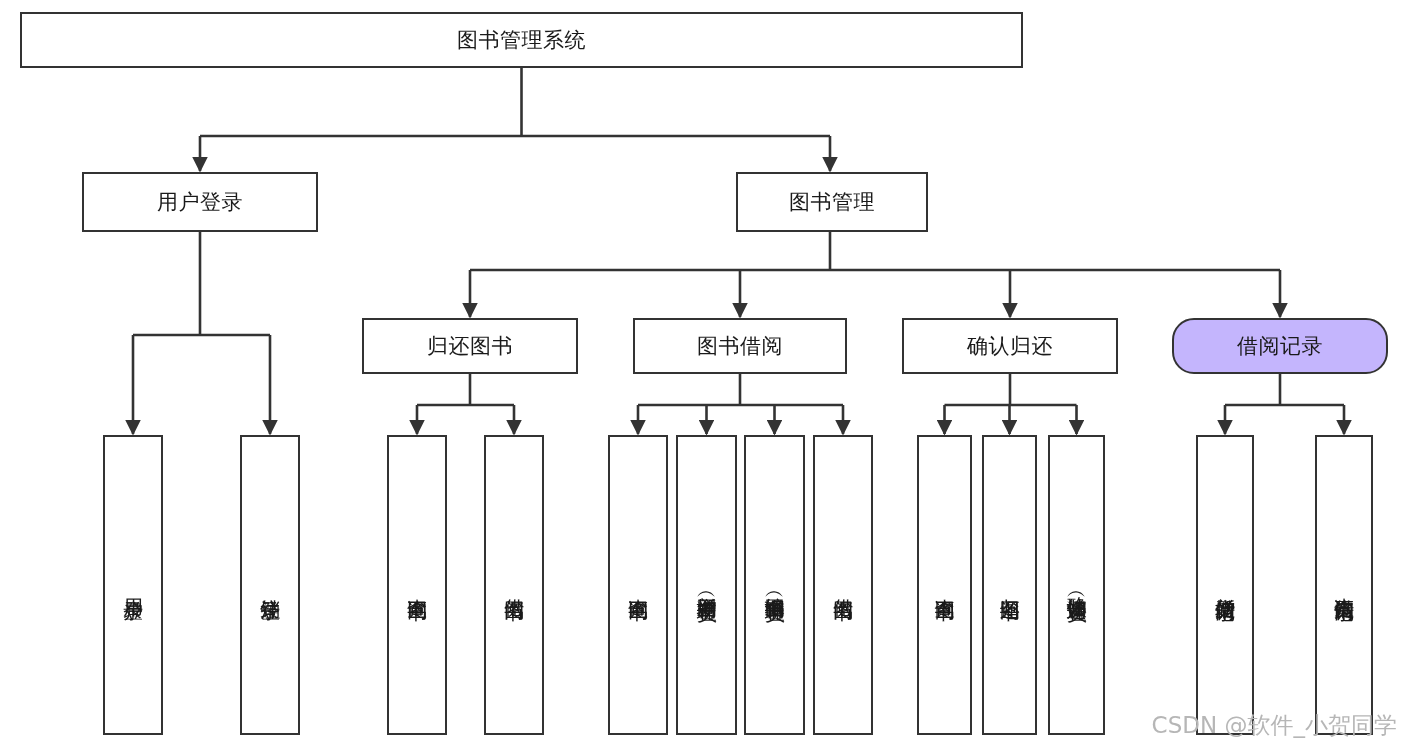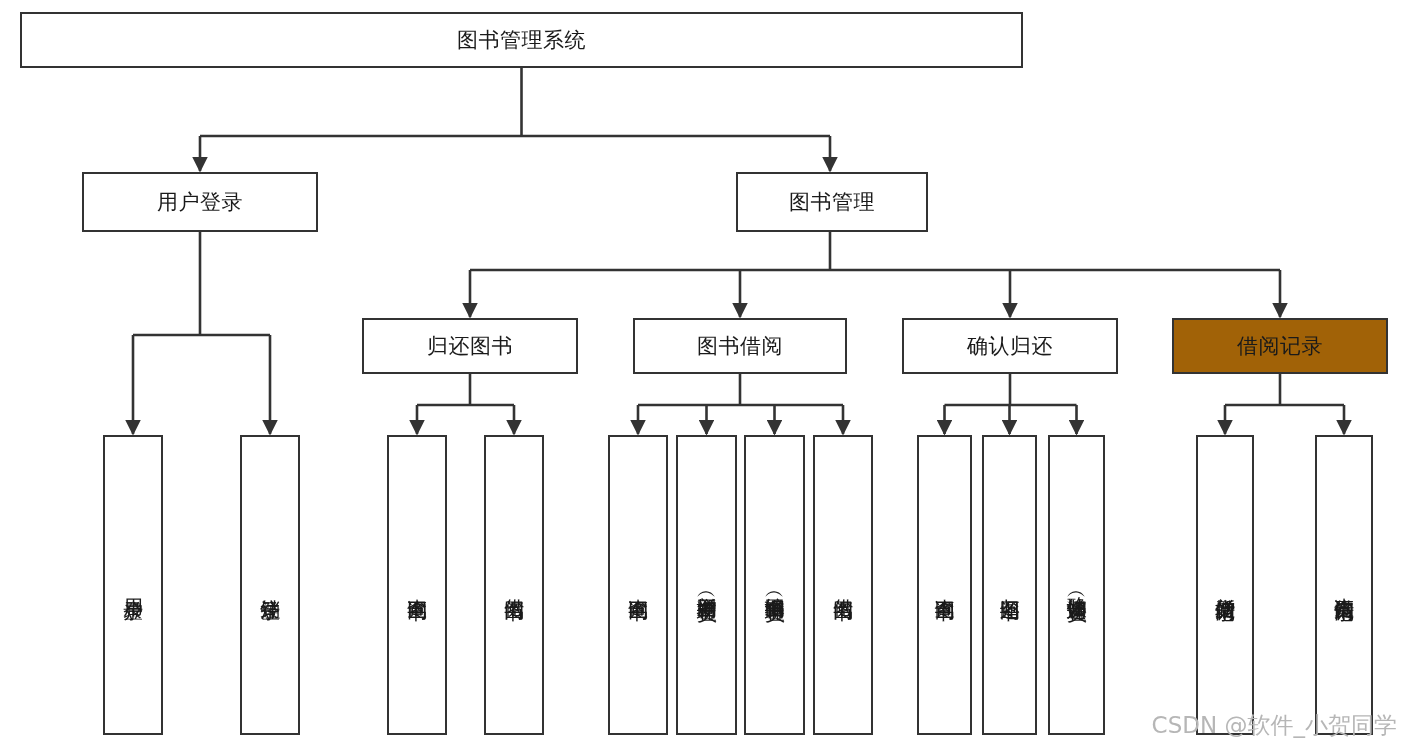--- a/index.html
+++ b/index.html
@@ -124,21 +124,21 @@
       </div>
       <div class="node" style="left: 362px; top: 318px; width: 216px; height: 56px; border-color: rgb(51, 51, 51); background: rgb(255, 255, 255);">
         <div class="node-label" style="color: rgb(26, 26, 26);">归还图书</div>
       </div>
       <div class="node" style="left: 633px; top: 318px; width: 214px; height: 56px; border-color: rgb(51, 51, 51); background: rgb(255, 255, 255);">
         <div class="node-label" style="color: rgb(26, 26, 26);">图书借阅</div>
       </div>
       <div class="node" style="left: 902px; top: 318px; width: 216px; height: 56px; border-color: rgb(51, 51, 51); background: rgb(255, 255, 255);">
         <div class="node-label" style="color: rgb(26, 26, 26);">确认归还</div>
       </div>
-      <div class="node" style="left: 1172px; top: 318px; width: 216px; height: 56px; border-color: rgb(51, 51, 51); background: #a16207;">
+      <div class="node" style="left: 1172px; top: 318px; width: 216px; height: 56px; border-color: rgb(51, 51, 51); background: #c4b5fd; border-radius: 22px;">
         <div class="node-label" style="color: rgb(26, 26, 26);">借阅记录</div>
       </div>
       <div class="node vertical" style="left: 103px; top: 435px; width: 60px; height: 300px; border-color: rgb(51, 51, 51); background: rgb(255, 255, 255);">
         <div class="node-label" style="color: rgb(26, 26, 26);">用户登录</div>
       </div>
       <div class="node vertical" style="left: 240px; top: 435px; width: 60px; height: 300px; border-color: rgb(51, 51, 51); background: rgb(255, 255, 255);">
         <div class="node-label" style="color: rgb(26, 26, 26);">注销登录</div>
       </div>
       <div class="node vertical" style="left: 387px; top: 435px; width: 60px; height: 300px; border-color: rgb(51, 51, 51); background: rgb(255, 255, 255);">
         <div class="node-label" style="color: rgb(26, 26, 26);">查询图书</div>

